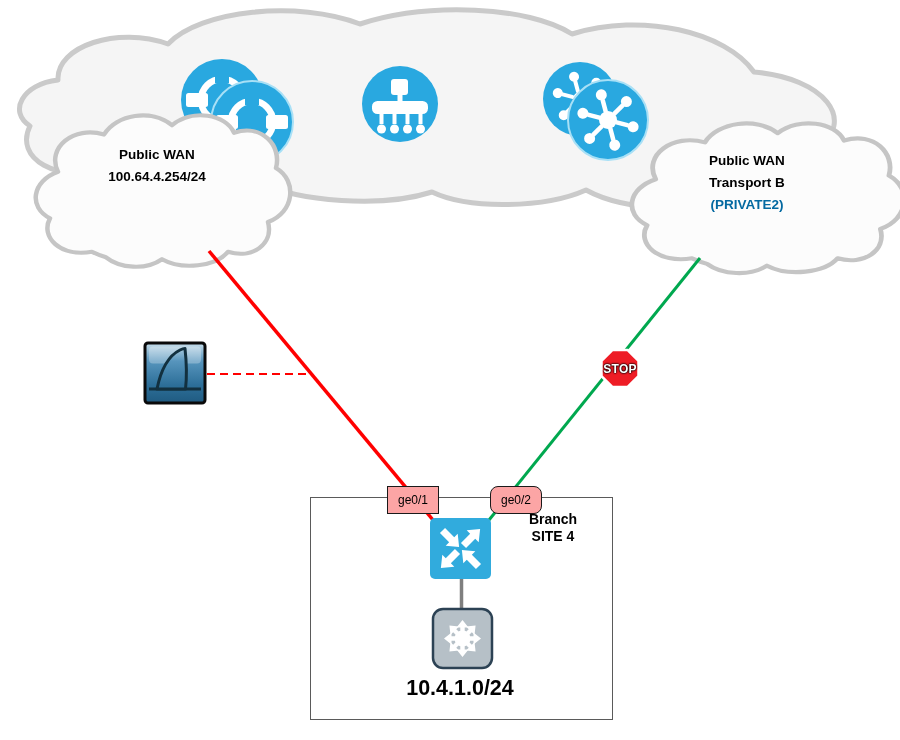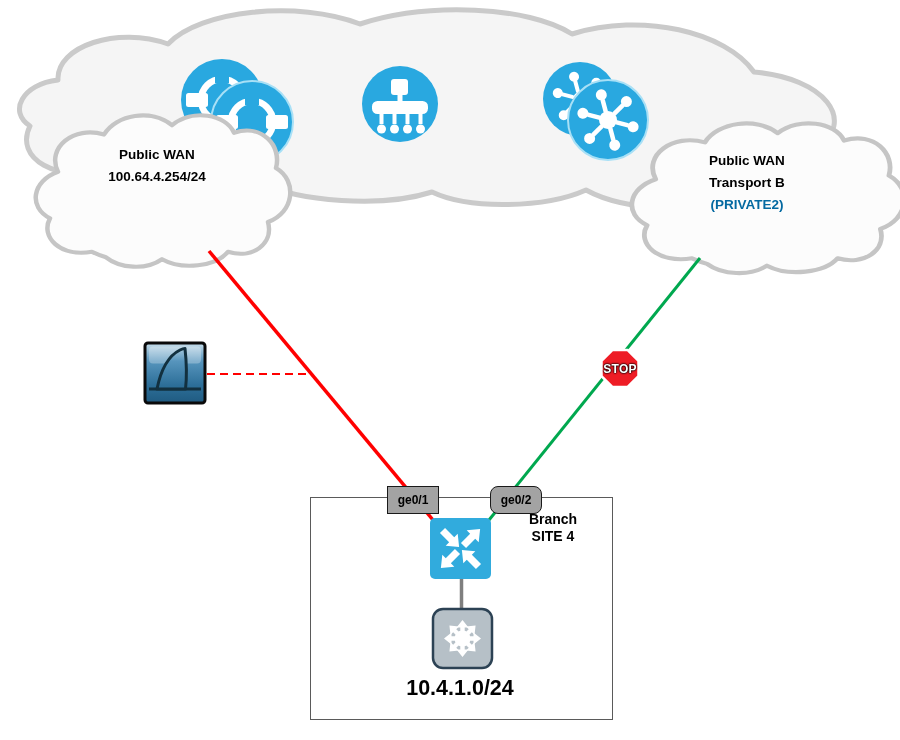--- a/index.html
+++ b/index.html
@@ -6,22 +6,22 @@
   #canvas{
     position:relative;width:900px;height:740px;background:#ffffff;overflow:hidden;
     font-family:"Liberation Sans","DejaVu Sans",sans-serif;
   }
   #diagram-svg{position:absolute;left:0;top:0;width:900px;height:740px;}
   .txt{position:absolute;text-align:center;font-weight:bold;color:#000;}
   .cloud-text{width:200px;font-size:13.5px;line-height:22px;}
   .red{color:#ff0000;}
   .green{color:#0369a1;}
   .if-label{
-    position:absolute;width:50px;height:26px;background:#a3a3a3;border:1.6px solid #1a1a1a;
-    font-size:12px;font-weight:bold;display:flex;align-items:center;justify-content:center;color:#000;
+    position:absolute;width:50px;height:26px;background:#fca5a5;border:1.6px solid #1a1a1a;
+    font-size:12px;font-weight:normal;display:flex;align-items:center;justify-content:center;color:#000;
   }
   #branch-box{
     position:absolute;left:310px;top:497px;width:301px;height:221px;
     border:1.5px solid #5a5a5a;background:transparent;
   }
   #branch-name{left:503px;top:511px;width:100px;font-size:14px;line-height:17px;}
   #lan-subnet{left:360px;top:676px;width:200px;font-size:21.5px;}
   #stop-text{
     left:601px;top:362px;width:38px;font-size:12px;color:#ffffff;letter-spacing:.3px;
     text-shadow:0 0 1.5px #000,0 0 1.5px #000,0 0 2px #000;

